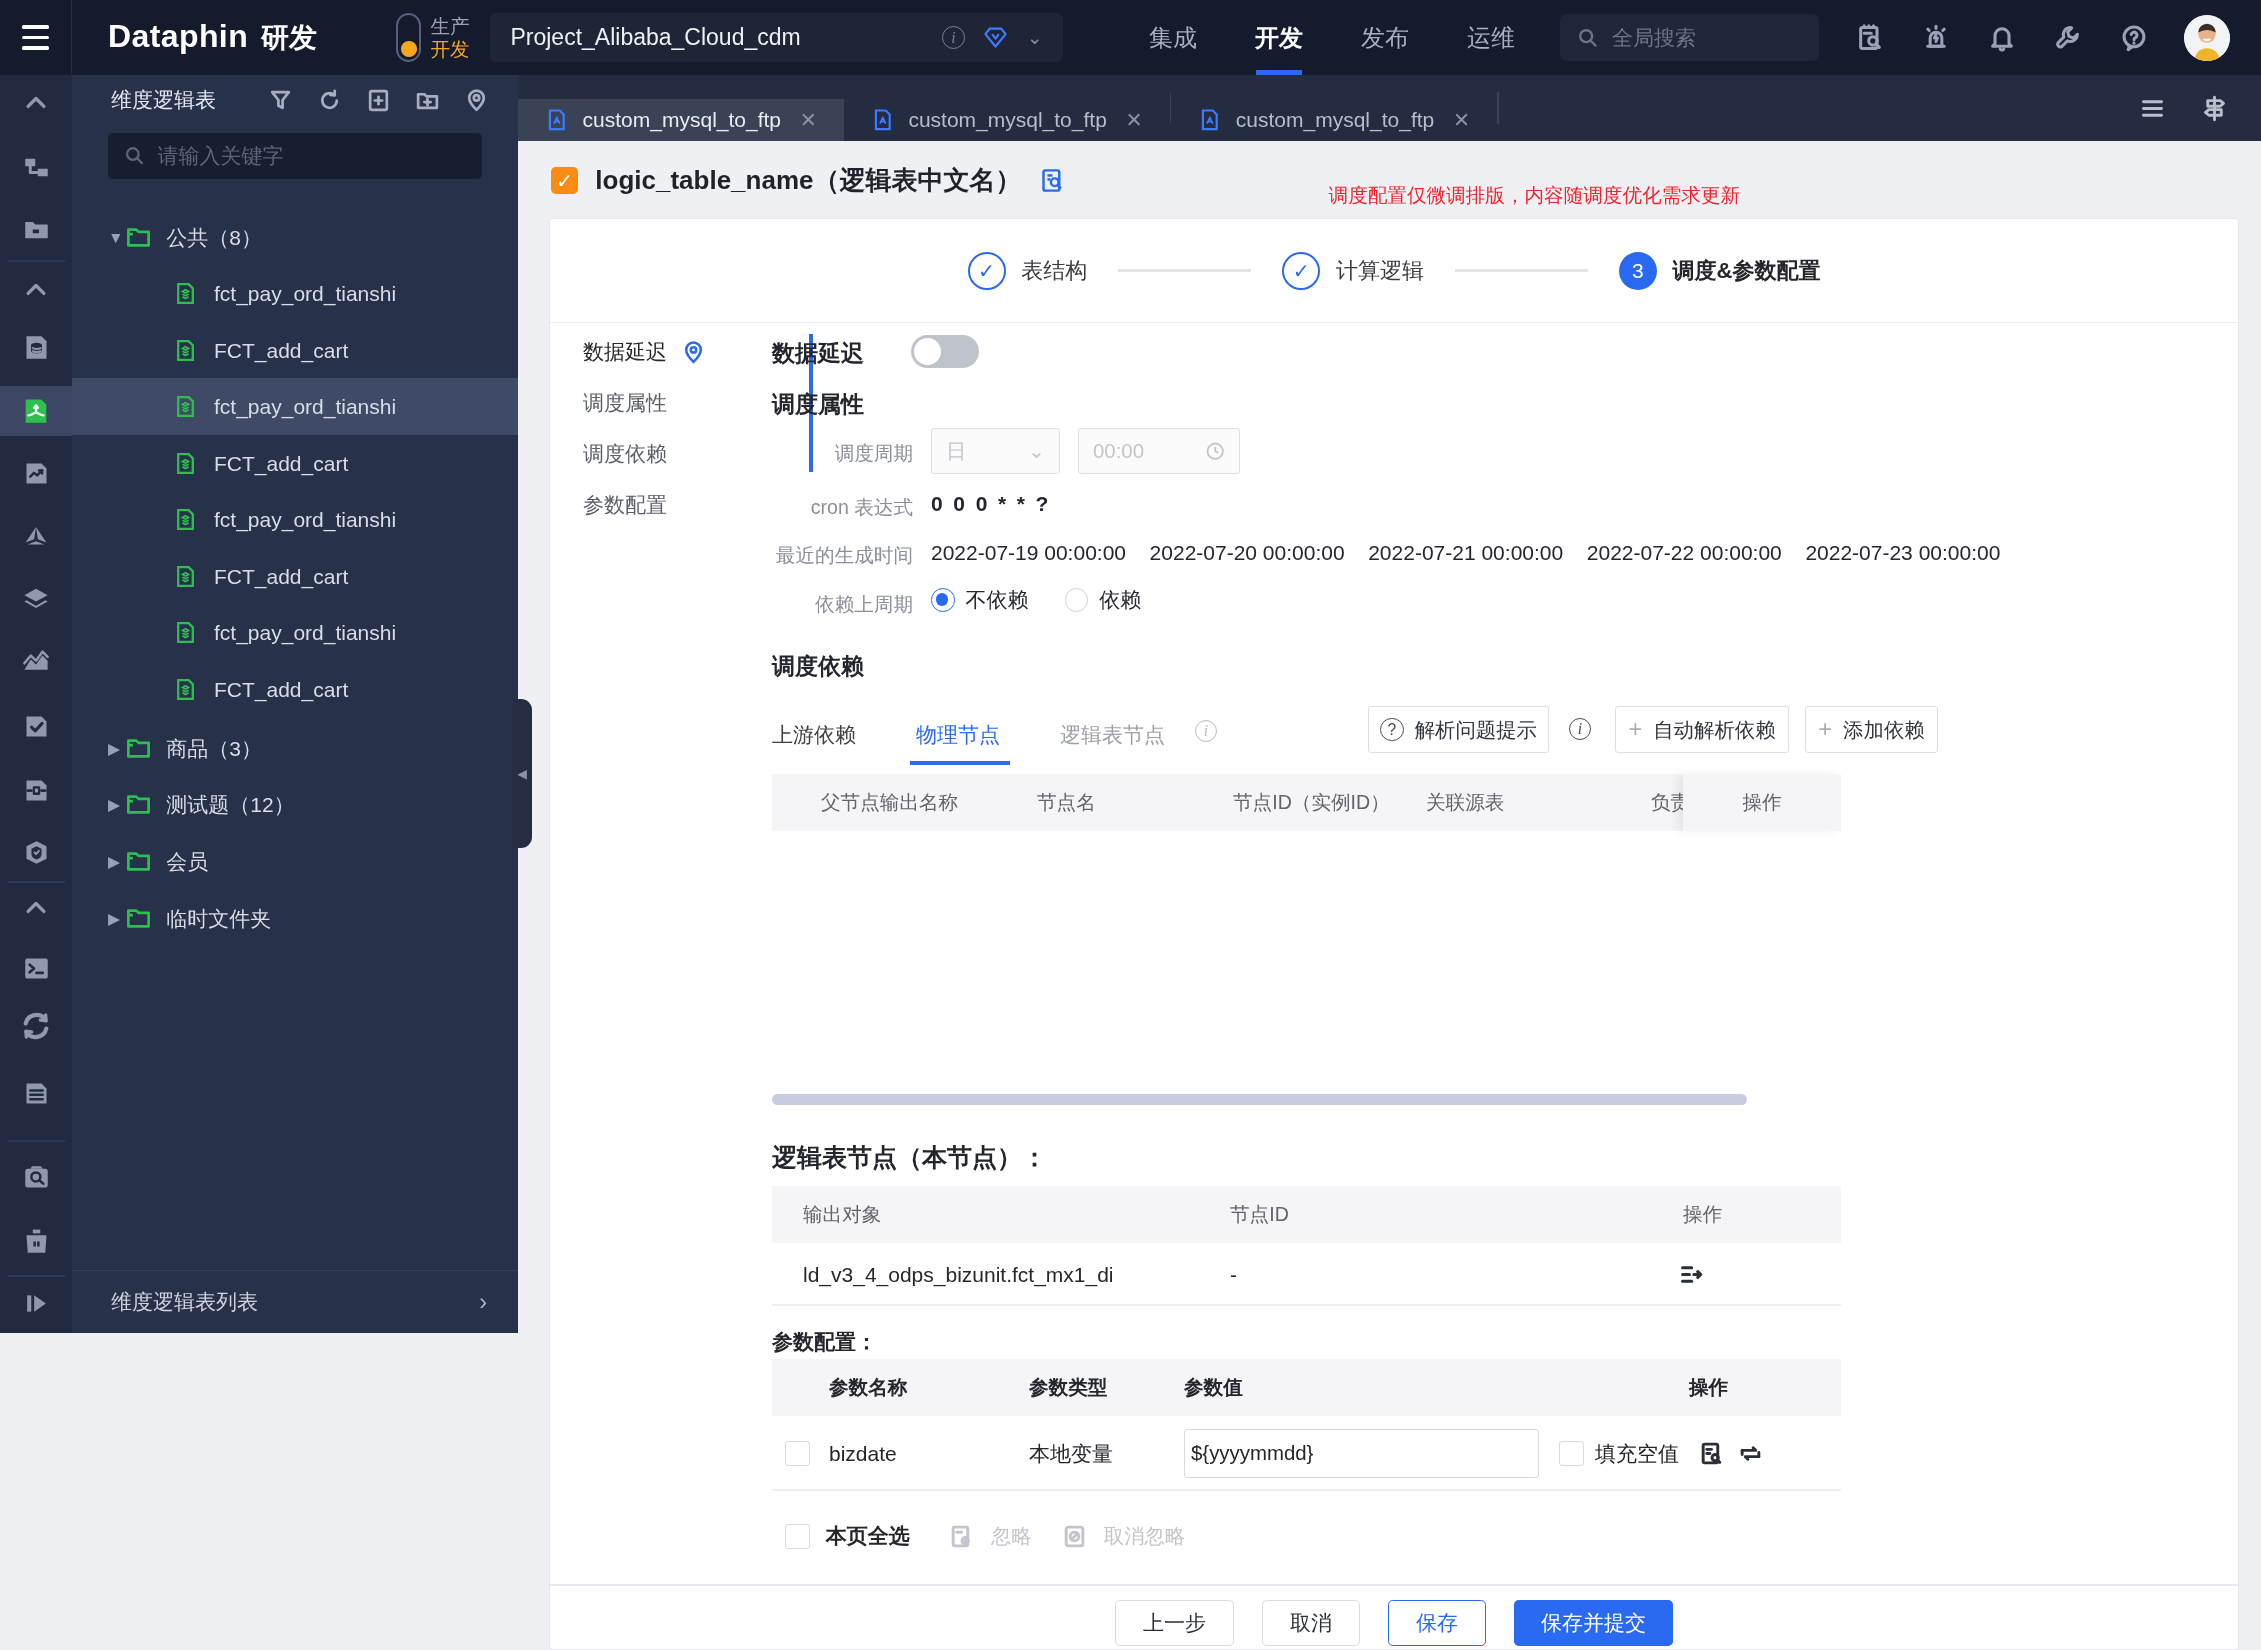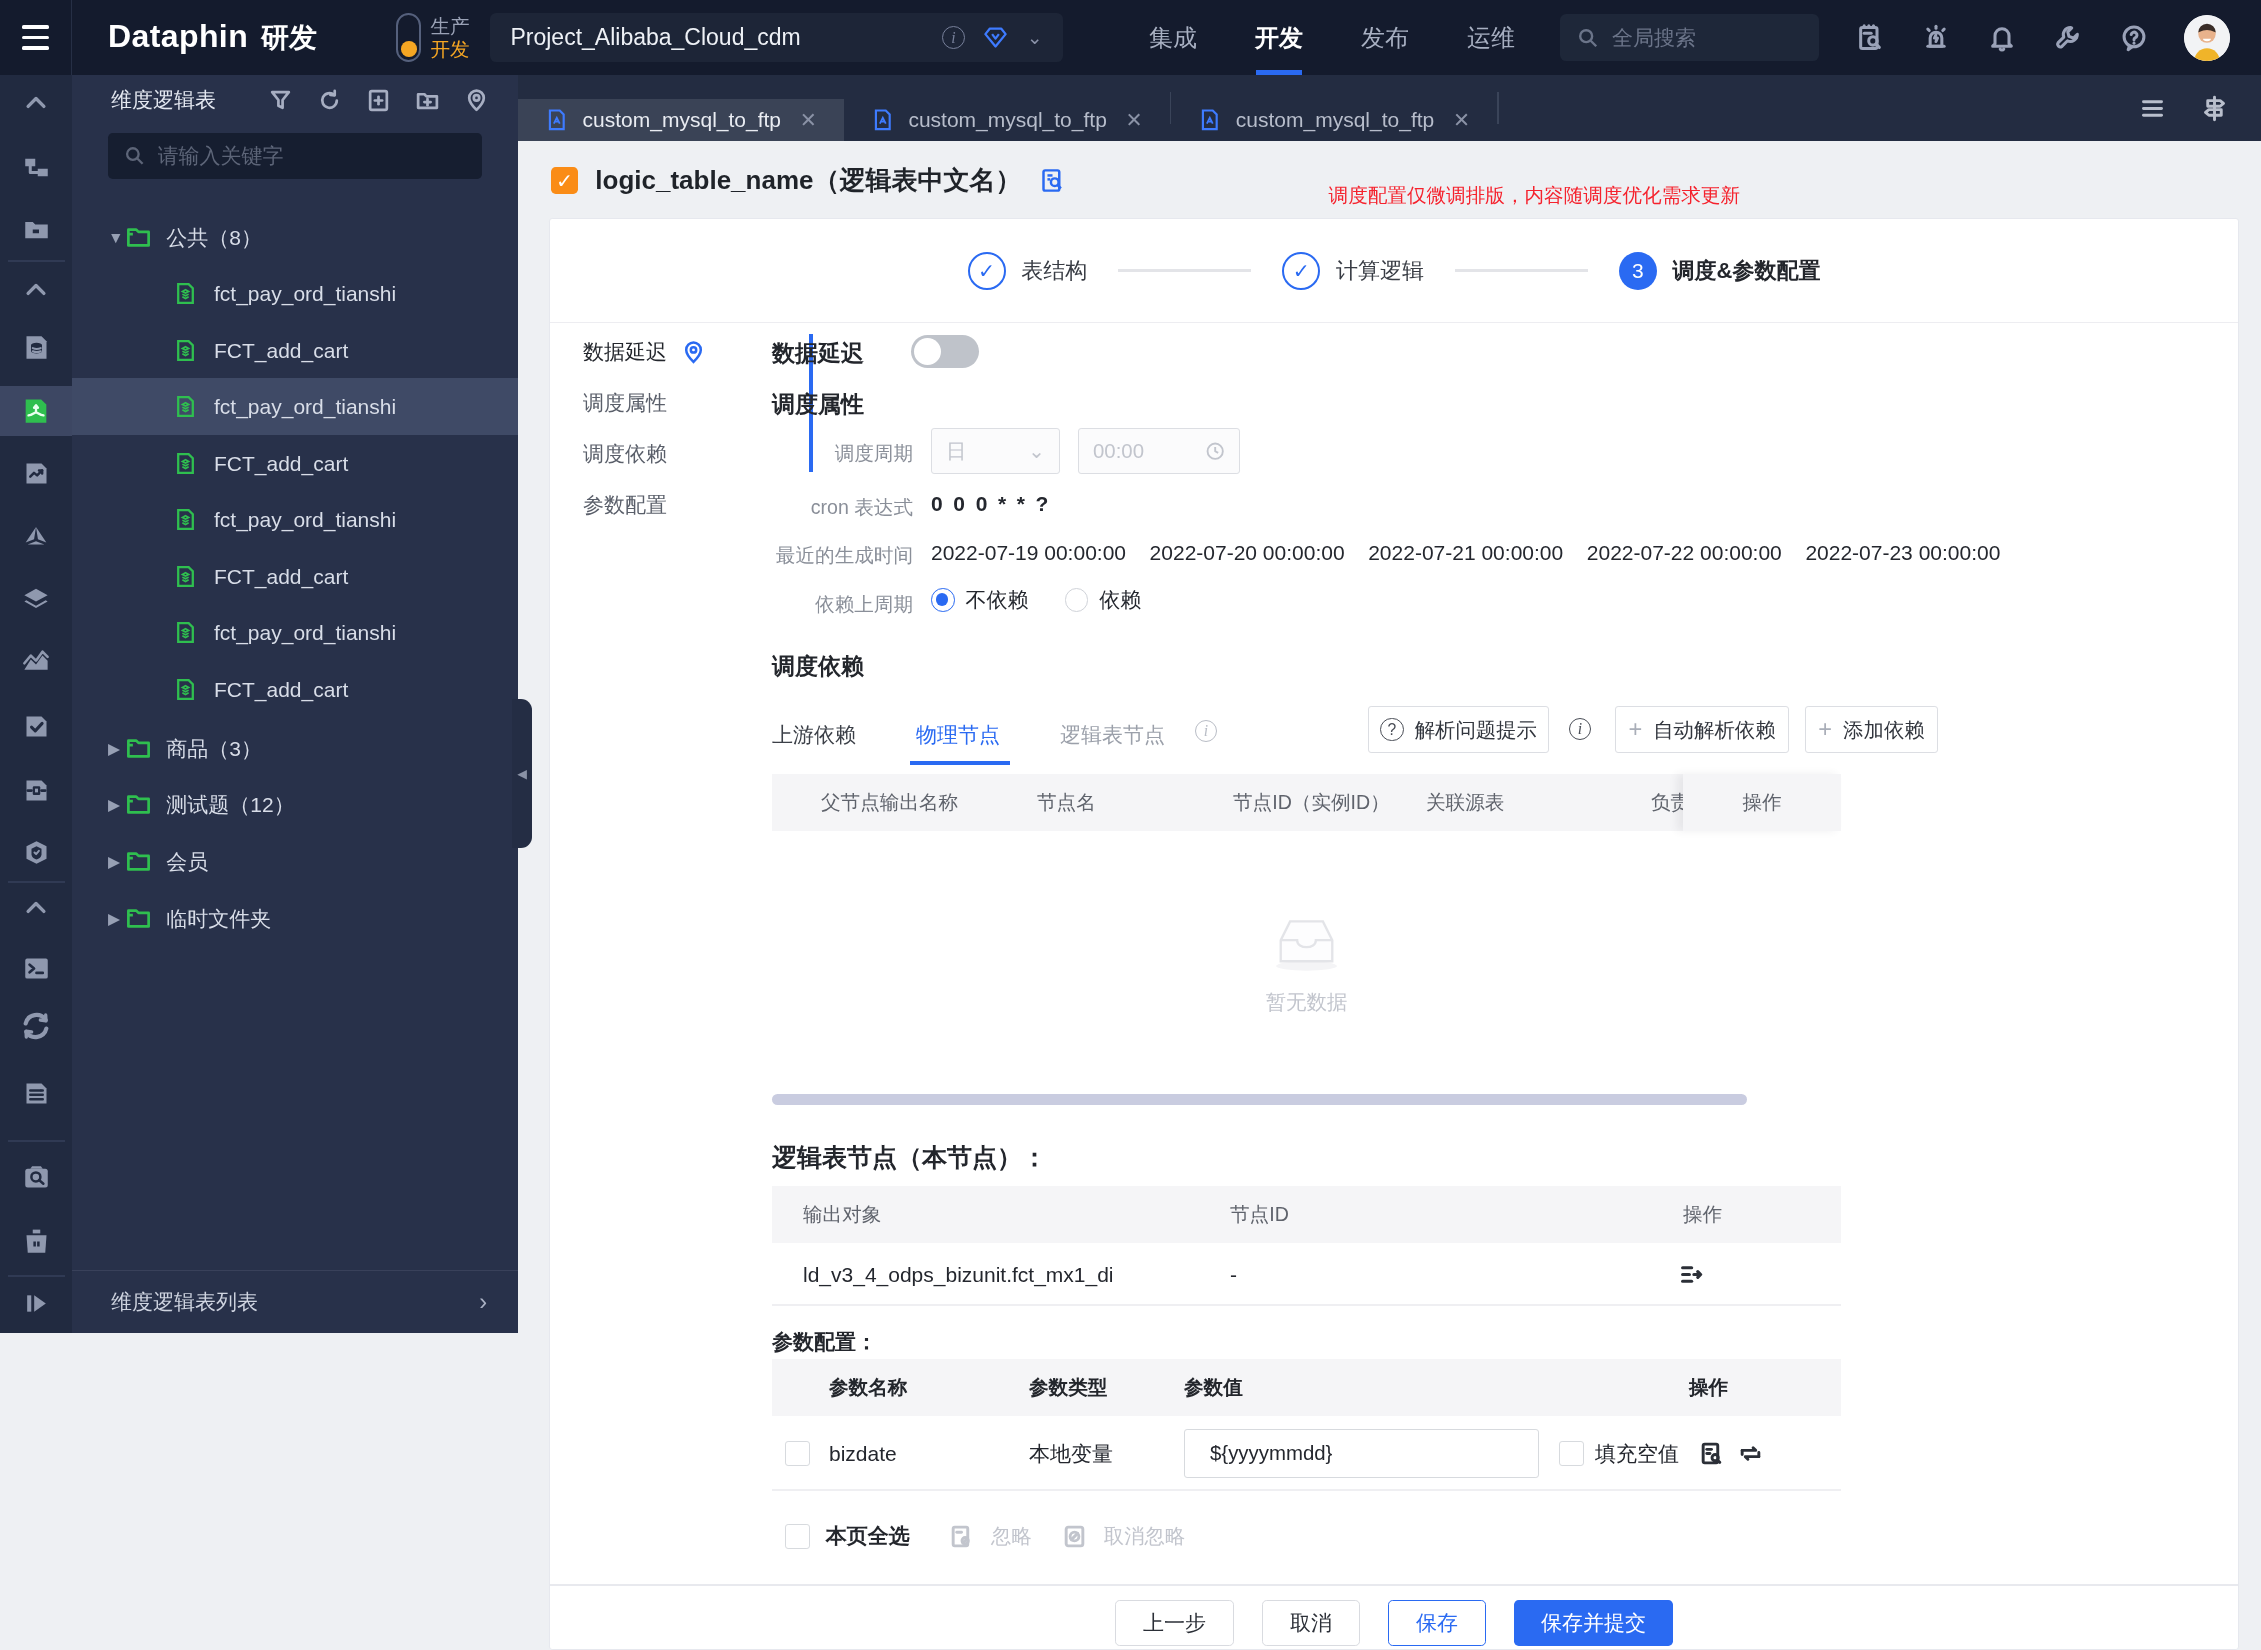--- a/index.html
+++ b/index.html
@@ -116,21 +116,21 @@
   .th { position:absolute; top:0; height:57px; display:flex; align-items:center; font-size:19.6px; color:#5f636c; }
   .opcol { position:absolute; right:0; top:0; width:158px; height:57px; background:#f5f5f7; box-shadow:-6.3px 0 7.9px rgba(60,60,80,0.08); display:flex; align-items:center; justify-content:center; font-size:19.6px; color:#5f636c; }
   .emptybox { display:flex; flex-direction:column; align-items:center; gap:14px; }
   .emptytext { color:#c2c5cd; font-size:20.4px; }
   .hscroll { position:absolute; height:11px; border-radius:5.5px; background:#c9cce0; cursor:pointer; }
 
   .cell { position:absolute; font-size:21px; color:#24272e; display:flex; align-items:center; }
   .rowline { position:absolute; left:0; width:100%; height:1.6px; background:#efeff2; }
   .thb { font-weight:bold; color:#23262c; }
 
-  .vinput { position:absolute; height:49px; width:355px; border:1.6px solid #d7dade; border-radius:3.1px; font-size:20.4px; color:#24272e; padding:0 25px; font-family:inherit; outline:none; background:#fff; }
+  .vinput { position:absolute; height:49px; width:355px; border:1.6px solid #d7dade; border-radius:3.1px; font-size:20.4px; color:#24272e; padding:0 6px; font-family:inherit; outline:none; background:#fff; }
   .ckb2 { width:25px; height:25px; border:1.6px solid #d7dade; border-radius:3.1px; background:#fff; display:inline-block; cursor:pointer; }
   .gicon { display:inline-flex; width:28px; height:28px; align-items:center; justify-content:center; cursor:pointer; }
   .gicon svg { stroke:#2b2f37; fill:none; stroke-width:2.8; stroke-linecap:round; stroke-linejoin:round; }
   .gicon.dis svg { stroke:#c2c5cd; }
   .distext { color:#c2c5cd; font-size:20.4px; }
 
   #cardFootLine { position:absolute; left:0; top:1365px; width:100%; height:1.6px; background:#e8e9ee; }
   #footBtns { position:absolute; left:0; top:1381px; width:100%; display:flex; justify-content:center; gap:28px; }
   .fbtn { height:46px; padding:0 27px; border-radius:4.7px; border:1.6px solid #d9dbe0; background:#fff; color:#2b2f37; font-size:21px; display:flex; align-items:center; cursor:pointer; }
   .fbtn.blueline { border-color:#2a6af2; color:#2a6af2; }
@@ -711,30 +711,20 @@
 
       <div class="tbl" style="top:555px">
         <div class="thead">
           <span class="th" style="left:49px">父节点输出名称</span>
           <span class="th" style="left:265px">节点名</span>
           <span class="th" style="left:461px">节点ID（实例ID）</span>
           <span class="th" style="left:654px">关联源表</span>
           <span class="th" style="left:879px">负责人</span>
           <span class="opcol">操作</span>
         </div>
-        <div style="height:264px; display:flex; align-items:center; justify-content:center">
-          <div class="emptybox">
-            <svg width="75" height="63" viewBox="0 0 64 52" fill="none" stroke="#e3e4e8" stroke-width="2">
-                <ellipse cx="32" cy="46" rx="26" ry="4" fill="#f4f4f6" stroke="none"></ellipse>
-                <path d="M10 24 L18 8 H46 L54 24 V42 H10 Z" fill="#fdfdfe"></path>
-                <path d="M10 24 H24 C24 28 28 30 32 30 C36 30 40 28 40 24 H54"></path>
-              </svg>
-            <span class="emptytext">暂无数据</span>
-          </div>
-        </div>
       </div>
       <div class="hscroll" style="left:222px; top:875px; width:975px"></div>
 
       <div class="h2" style="left:222px; top:922px; font-size:25px">逻辑表节点（本节点）：</div>
       <div class="tbl" style="top:967px">
         <div class="thead">
           <span class="th" style="left:31px">输出对象</span>
           <span class="th" style="left:458px">节点ID</span>
           <span class="th" style="left:911px">操作</span>
         </div>

